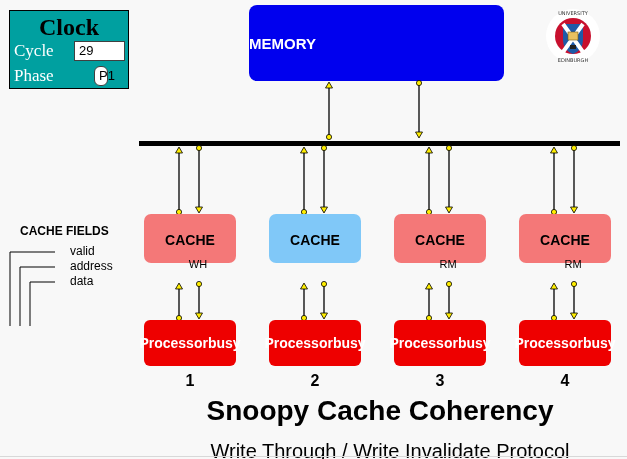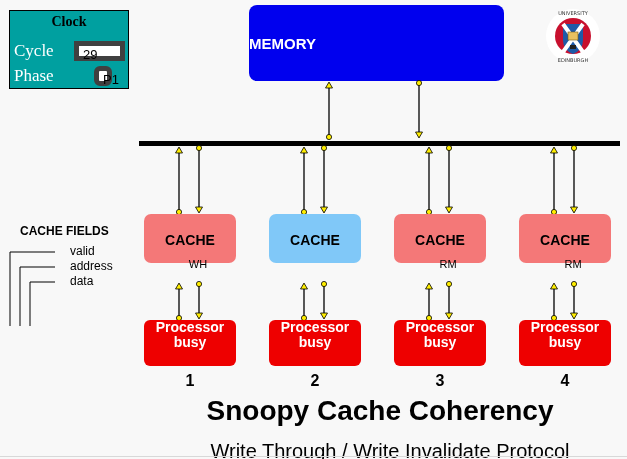--- a/index.html
+++ b/index.html
@@ -10,28 +10,28 @@
   }
   .abs { position: absolute; }
 
   
   #clock {
     left: 9px; top: 10px; width: 120px; height: 79px;
     background: #00a0a0; border: 1px solid #000; box-sizing: border-box;
   }
   #clock .title {
     position: absolute; left: 0; right: 0; top: 3px; text-align: center;
-    font-family: "Liberation Serif", serif; font-weight: bold; font-size: 14px; color: #000;
+    font-family: "Liberation Serif", serif; font-weight: bold; font-size: 24px; color: #000;
   }
   #clock .lbl {
     position: absolute; left: 4px;
     font-family: "Liberation Serif", serif; font-size: 17px; color: #fff;
   }
   #clock .val {
-    position: absolute; background: #fff; border: 5px solid #404040; box-sizing: border-box;
+    position: absolute; background: #fff; border: 1px solid #404040; box-sizing: border-box;
     font-size: 13px; color: #000; height: 20px; line-height: 18px; padding: 0 4px;
   }
 
   
   #memory {
     left: 249px; top: 5px; width: 255px; height: 76px;
     background: #0000ee; border-radius: 8px;
     color: #fff; font-weight: bold; font-size: 15px;
     display: flex; align-items: center; 
   }
@@ -60,21 +60,21 @@
     font-size: 11px; color: #000;
   }
   .cache-red { background: #f47878; }
   .cache-blue { background: #80c8f8; }
 
   
   .proc {
     position: absolute; width: 92px; height: 46px; border-radius: 6px;
     background: #ee0000; color: #fff; font-weight: bold; font-size: 14px;
     text-align: center; line-height: 15px;
-    display: flex; flex-direction: column; align-items: center; 
+    display: flex; flex-direction: row; align-items: center; justify-content: center;
   }
   .pnum {
     position: absolute; width: 92px; text-align: center;
     font-weight: bold; font-size: 16px; color: #000;
   }
 
   #main-title {
     left: 160px; top: 395px; width: 440px; text-align: center;
     font-weight: bold; font-size: 28px; color: #000;
   }

